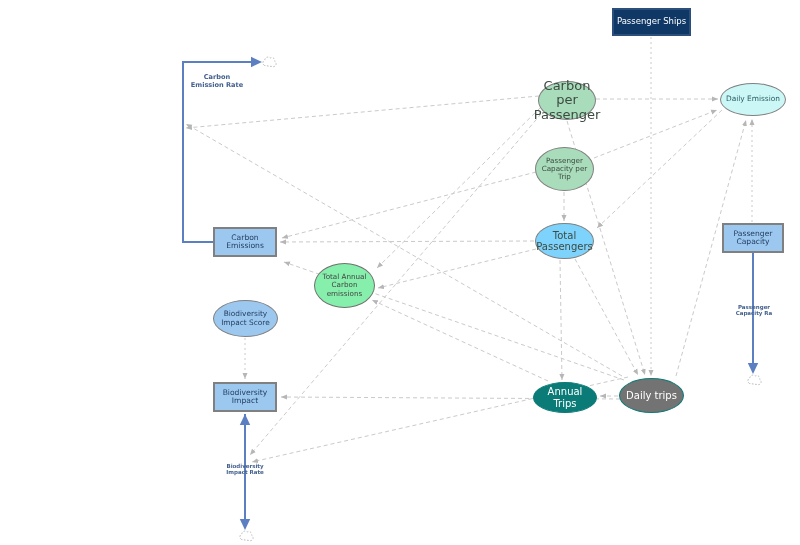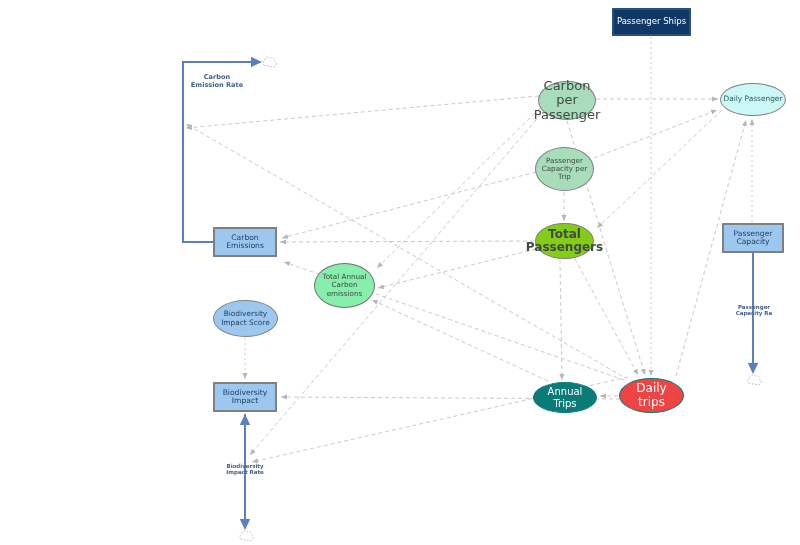--- a/index.html
+++ b/index.html
@@ -153,47 +153,47 @@
   </div>
 
   <div id="nodes-layer">
       <div class="node node-rect" style="left: 612px; top: 8px; width: 79px; height: 28px; background: rgb(15, 56, 102); color: rgb(255, 255, 255); border-color: rgb(43, 79, 122); font-size: 8.5px;">
         <span>Passenger Ships</span>
       </div>
       <div class="node node-ellipse" style="left: 538px; top: 81px; width: 58px; height: 39px; background: rgb(168, 220, 186); color: rgb(61, 75, 66); border-color: rgb(128, 128, 128); font-size: 13px;">
         <span>Carbon per<br>Passenger</span>
       </div>
       <div class="node node-ellipse" style="left: 720px; top: 83px; width: 66px; height: 33px; background: rgb(204, 247, 247); color: rgb(42, 91, 96); border-color: rgb(128, 128, 128); font-size: 7.4px;">
-        <span>Daily Passenger</span>
+        <span>Daily Emission</span>
       </div>
       <div class="node node-ellipse" style="left: 535px; top: 147px; width: 59px; height: 44px; background: rgb(168, 220, 186); color: rgb(61, 75, 66); border-color: rgb(128, 128, 128); font-size: 7.2px;">
         <span>Passenger<br>Capacity per<br>Trip</span>
       </div>
       <div class="node node-rect" style="left: 213px; top: 227px; width: 64px; height: 30px; background: rgb(156, 200, 240); color: rgb(31, 58, 92); border-color: rgb(128, 128, 128); font-size: 7.6px;">
         <span>Carbon<br>Emissions</span>
       </div>
-      <div class="node node-ellipse" style="left: 535px; top: 223px; width: 59px; height: 36px; background: #84cc16; color: rgb(61, 75, 66); border-color: rgb(128, 128, 128); font-size: 12px; font-weight: bold;">
+      <div class="node node-ellipse" style="left: 535px; top: 223px; width: 59px; height: 36px; background: #7dd3fc; color: rgb(61, 75, 66); border-color: rgb(128, 128, 128); font-size: 10px;">
         <span>Total<br>Passengers</span>
       </div>
       <div class="node node-rect" style="left: 722px; top: 223px; width: 62px; height: 30px; background: rgb(156, 200, 240); color: rgb(31, 58, 92); border-color: rgb(128, 128, 128); font-size: 7.6px;">
         <span>Passenger<br>Capacity</span>
       </div>
       <div class="node node-ellipse" style="left: 314px; top: 263px; width: 61px; height: 45px; background: #86efac; color: rgb(68, 68, 68); border-color: rgb(112, 112, 112); font-size: 7.2px;">
         <span>Total Annual<br>Carbon<br>emissions</span>
       </div>
       <div class="node node-ellipse" style="left: 213px; top: 300px; width: 65px; height: 37px; background: rgb(156, 200, 240); color: rgb(31, 58, 92); border-color: rgb(128, 128, 128); font-size: 7.4px;">
         <span>Biodiversity<br>Impact Score</span>
       </div>
       <div class="node node-rect" style="left: 213px; top: 382px; width: 64px; height: 30px; background: rgb(156, 200, 240); color: rgb(31, 58, 92); border-color: rgb(128, 128, 128); font-size: 7.6px;">
         <span>Biodiversity<br>Impact</span>
       </div>
       <div class="node node-ellipse" style="left: 533px; top: 382px; width: 64px; height: 31px; background: rgb(11, 123, 120); color: rgb(255, 255, 255); border-color: rgb(11, 123, 120); font-size: 10px;">
         <span>Annual Trips</span>
       </div>
-      <div class="node node-ellipse" style="left: 619px; top: 378px; width: 65px; height: 35px; background: #ef4444; color: rgb(255, 255, 255); border-color: rgb(11, 123, 120); font-size: 12px;">
+      <div class="node node-ellipse" style="left: 619px; top: 378px; width: 65px; height: 35px; background: #737373; color: rgb(255, 255, 255); border-color: rgb(11, 123, 120); font-size: 10px;">
         <span>Daily trips</span>
       </div>
     </div>
 
   <div id="rate-labels-layer">
       <div class="rate-label" style="left: 182px; top: 74px; width: 70px; font-size: 6.6px;">Carbon<br>Emission Rate</div>
       <div class="rate-label" style="left: 723px; top: 304px; width: 62px; font-size: 5.5px;">Passenger<br>Capacity Ra</div>
       <div class="rate-label" style="left: 214px; top: 463px; width: 62px; font-size: 5.5px;">Biodiversity<br>Impact Rate</div>
     </div>
 

